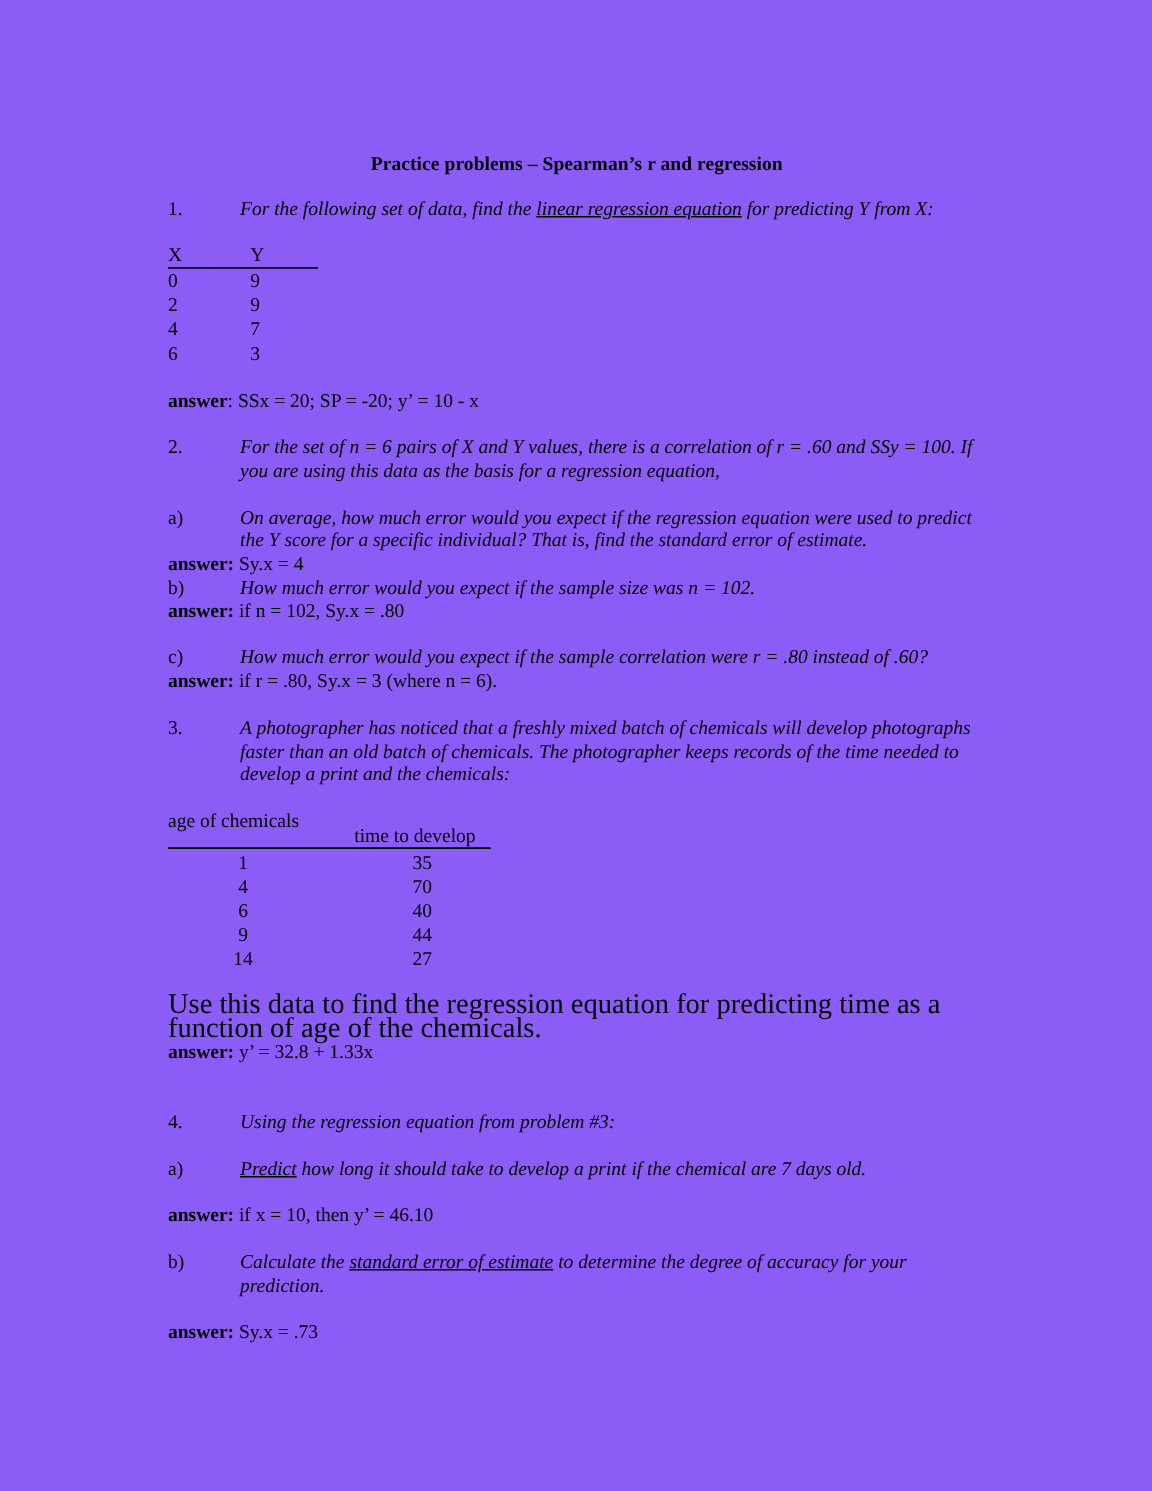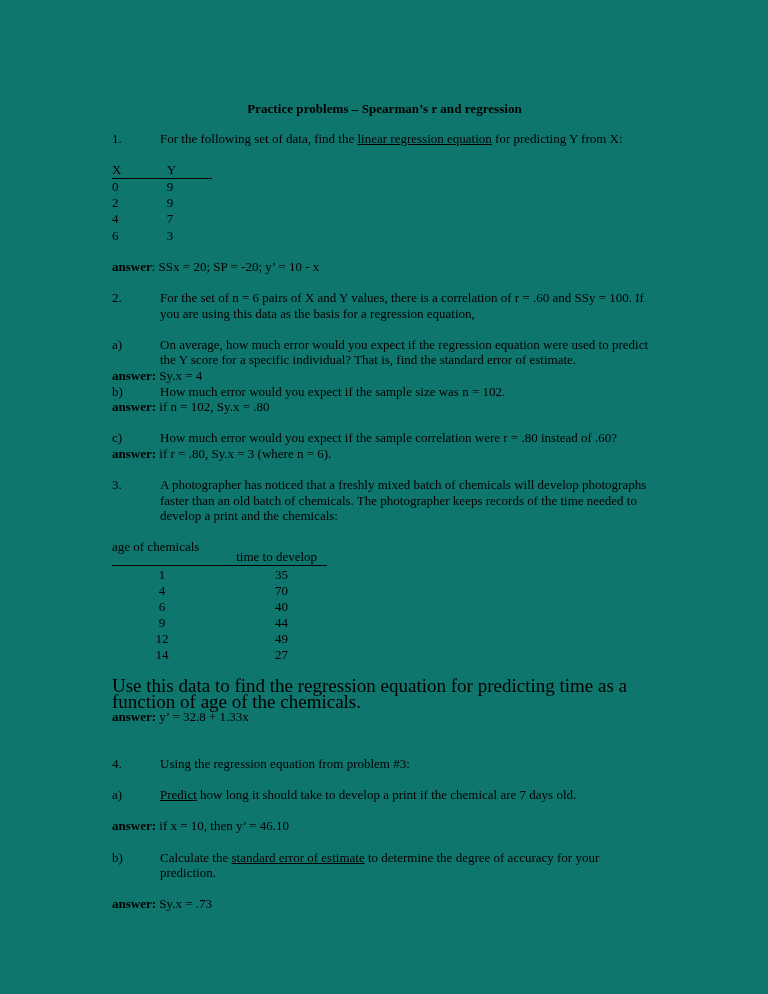--- a/index.html
+++ b/index.html
@@ -9,21 +9,21 @@
     background: #ffffff;
   }
   body {
     font-family: "Liberation Serif", "DejaVu Serif", serif;
     color: #000000;
   }
   .page {
     position: relative;
     width: 768px;
     height: 994px;
-    background: #0f766e;
+    background: #8b5cf6;
     overflow: hidden;
   }
   .content {
     position: absolute;
     left: 112px;
     top: 101px;
     width: 545px;
   }
   .doc-title {
     text-align: center;
@@ -45,20 +45,21 @@
     align-items: flex-start;
     font-size: 13.0px;
     line-height: 15.6px;
   }
   .q-label {
     flex: 0 0 48px;
     white-space: nowrap;
   }
   .q-body {
     flex: 1 1 auto;
+    font-style: italic;
   }
   .ans {
     font-size: 13.0px;
     line-height: 15.6px;
     margin: 0;
   }
   .ans b { font-weight: bold; }
   .u { text-decoration: underline; }
   .gap-m  { height: 15.6px; }
   .gap-l  { height: 31px; }
@@ -200,24 +201,20 @@
         </tr>
         <tr>
           <td class="k1">6</td>
           <td class="k2">40</td>
         </tr>
         <tr>
           <td class="k1">9</td>
           <td class="k2">44</td>
         </tr>
         <tr>
-          <td class="k1">12</td>
-          <td class="k2">49</td>
-        </tr>
-        <tr>
           <td class="k1">14</td>
           <td class="k2">27</td>
         </tr>
       </tbody>
     </table>
 
     <div class="gap-m"></div>
 
     <p class="para">Use this data to find the regression equation for predicting time as a function of age of the chemicals.</p>
     <p class="ans"><b>answer:</b><span>  y’ = 32.8 + 1.33x</span></p>

